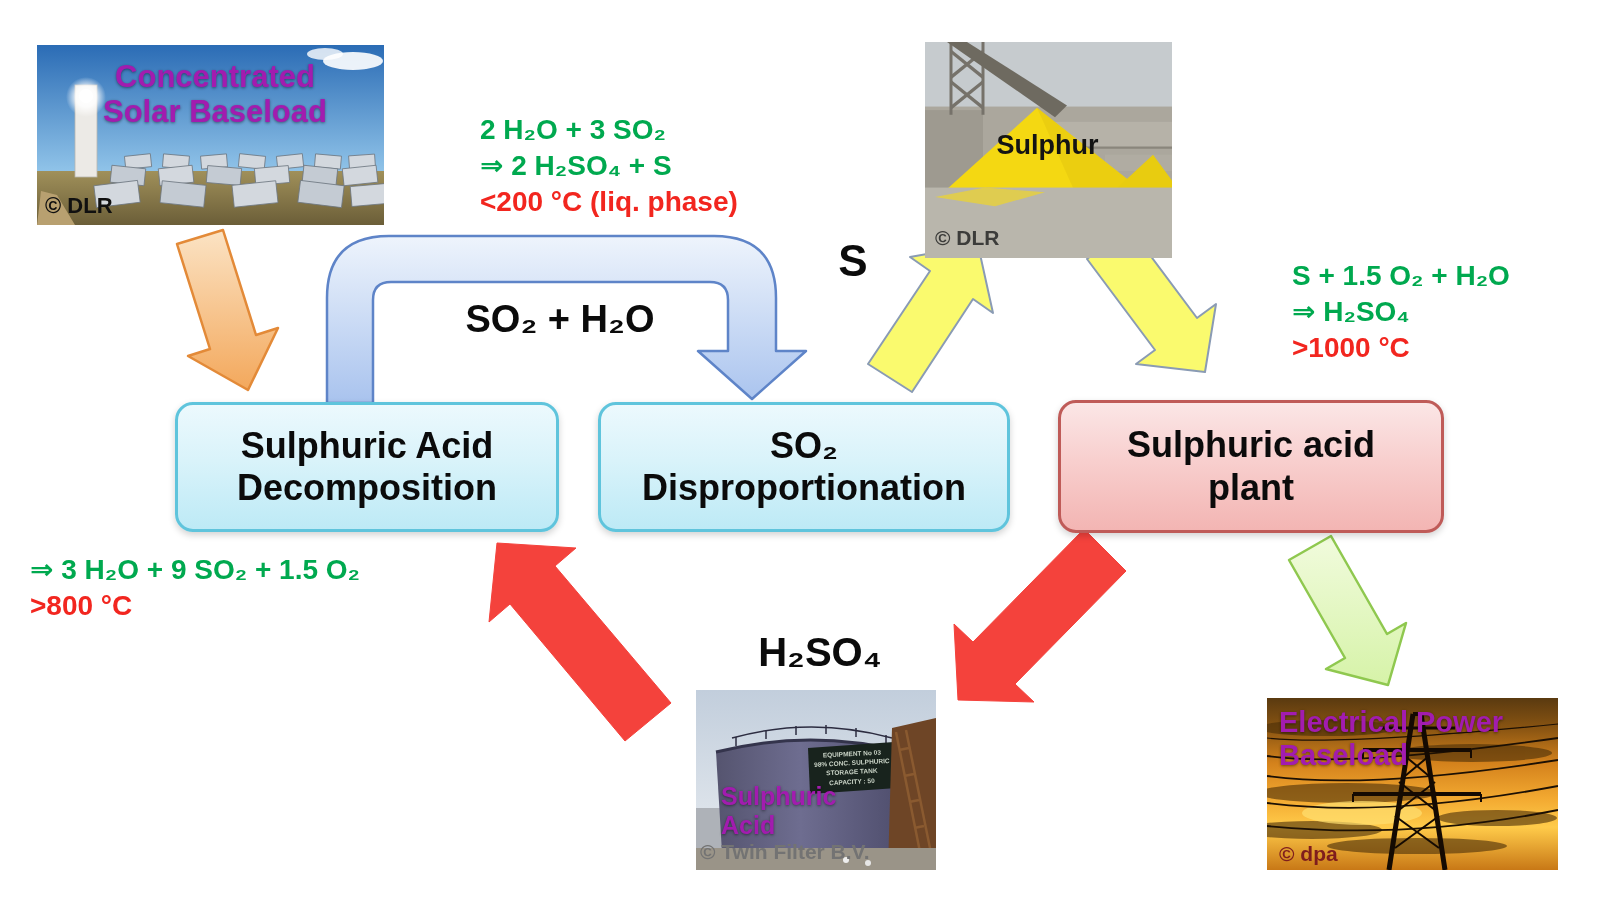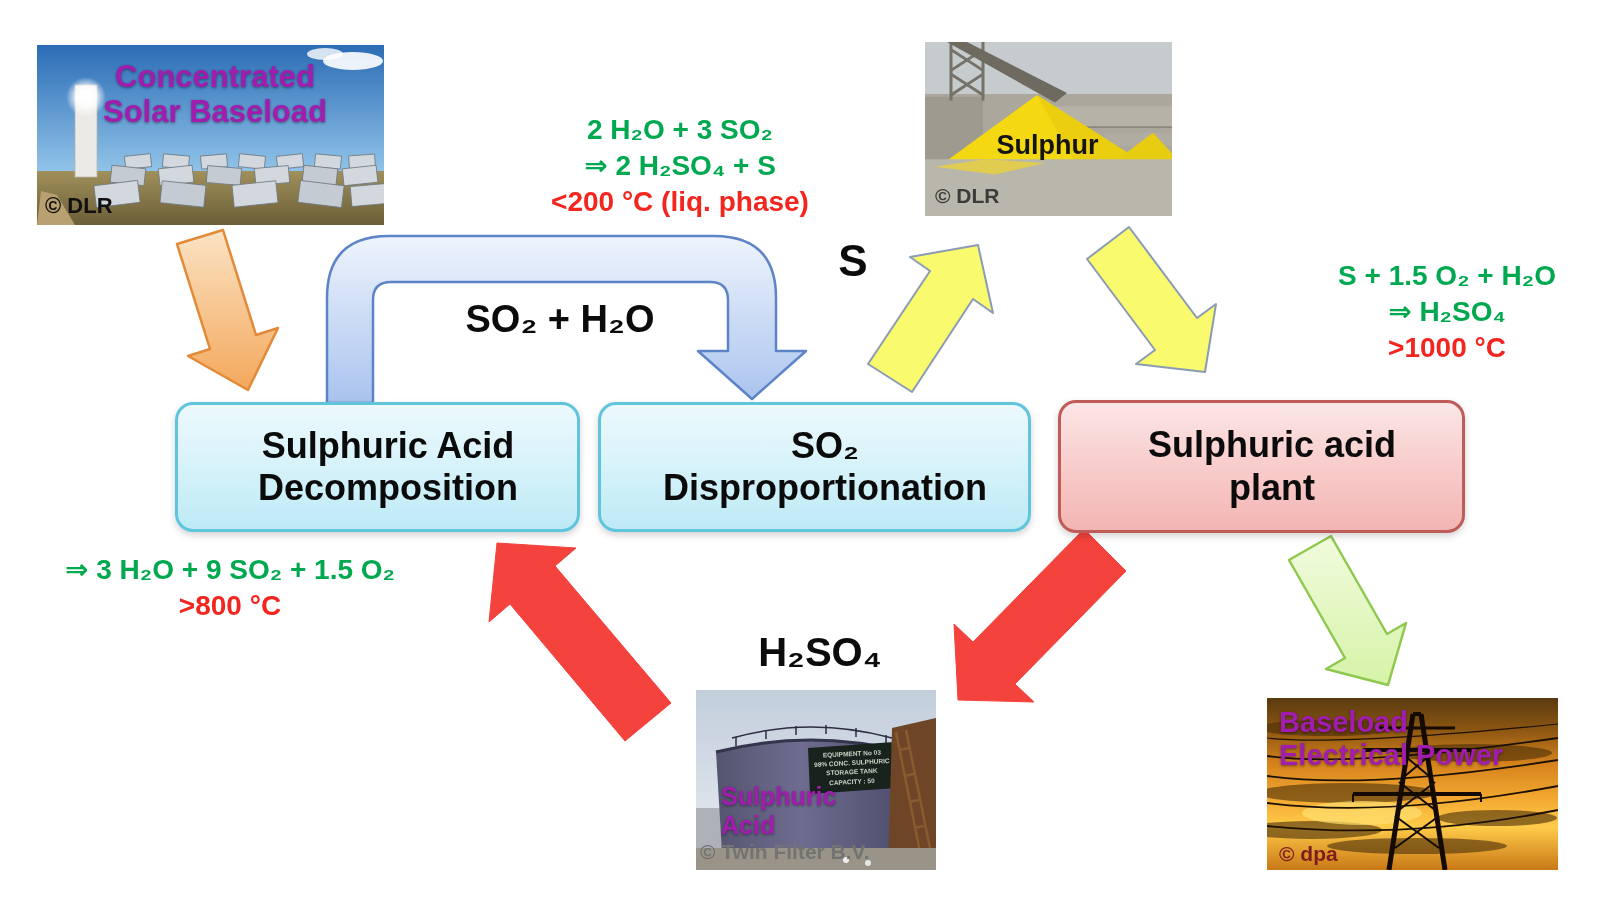--- a/index.html
+++ b/index.html
@@ -16,32 +16,31 @@
     position:absolute;color:#a21caf;font-weight:bold;
     text-shadow:0 1px 3px rgba(0,0,0,.45);line-height:1.14;
   }
   .photo-credit{position:absolute;font-weight:bold;}
   
   .pbox{
     position:absolute;z-index:3;border-radius:18px;
     display:flex;flex-direction:column;align-items:center;justify-content:center;
     font-weight:bold;font-size:36px;line-height:1.17;color:#0b0b0b;text-align:center;
     box-shadow:0 3px 7px rgba(0,0,0,.18);
-    padding-left:21px;
   }
   .pbox.cyan{
     background:linear-gradient(180deg,#ecf9fd 0%,#d9f3fa 45%,#bdeaf6 100%);
     border:3px solid #5fc4dc;
   }
   .pbox.pink{
     background:linear-gradient(180deg,#fbe6e6 0%,#f8cfce 45%,#f3b5b3 100%);
     border:3px solid #bf5b58;
   }
   
-  .eq{position:absolute;z-index:4;text-align:center;font-weight:bold;font-size:28px;line-height:36px;}
+  .eq{position:absolute;z-index:4;text-align:left;font-weight:bold;font-size:28px;line-height:36px;}
   .eq .green{color:#00a94f;}
   .eq .red{color:#f2261f;}
   
   .flow-label{position:absolute;z-index:4;font-weight:bold;color:#0b0b0b;text-align:center;}
 </style>
 </head>
 <body>
 
 <div id="canvas">
 
@@ -124,21 +123,21 @@
       <circle cx="49" cy="52" r="20" fill="url(#glowG)"></circle>
       <circle cx="49" cy="51" r="7" fill="#ffffff"></circle>
     </svg>
     <div class="photo-title" style="left:48px;top:14px;width:260px;text-align:center;font-size:31px;">
       <div>Concentrated</div>
       <div>Solar Baseload</div>
     </div>
     <div class="photo-credit" style="left:8px;bottom:6px;font-size:22px;color:#101010;">© DLR</div>
   </div>
 
-  <div class="photo" style="left:925px;top:42px;width:247px;height:174px;">
+  <div class="photo" style="left:925px;top:42px;width:247px;height:216px;">
     <svg viewBox="0 0 247 184" preserveAspectRatio="none">
       <rect x="0" y="0" width="247" height="184" fill="#c6cbce"></rect>
       <rect x="0" y="55" width="247" height="75" fill="#aba79d"></rect>
       <rect x="0" y="58" width="58" height="80" fill="#9e9a90"></rect>
       <rect x="130" y="68" width="117" height="22" fill="#b6b2a8"></rect>
       <line x1="130" y1="90" x2="247" y2="90" stroke="#8a867c" stroke-width="2"></line>
       <rect x="180" y="96" width="67" height="14" fill="#b0aca2"></rect>
 
       <g stroke="#76726a" stroke-width="3" fill="none">
         <line x1="26" y1="0" x2="26" y2="62"></line>
@@ -258,22 +257,22 @@
         <line x1="168" y1="112" x2="132" y2="84" stroke-width="2"></line>
         <line x1="138" y1="78" x2="162" y2="58" stroke-width="2"></line>
         <line x1="162" y1="78" x2="138" y2="58" stroke-width="2"></line>
         <line x1="96" y1="52" x2="96" y2="60" stroke-width="2"></line>
         <line x1="204" y1="52" x2="204" y2="60" stroke-width="2"></line>
         <line x1="86" y1="96" x2="86" y2="104" stroke-width="2"></line>
         <line x1="214" y1="96" x2="214" y2="104" stroke-width="2"></line>
       </g>
     </svg>
     <div class="photo-title" style="left:12px;top:8px;width:270px;text-align:left;font-size:29px;">
+      <div>Electrical Power</div>
       <div>Baseload</div>
-      <div>Electrical Power</div>
     </div>
     <div class="photo-credit" style="left:12px;bottom:4px;font-size:21px;color:#7f1d1d;">© dpa</div>
   </div>
 
   <div class="pbox cyan" style="left:175px;top:402px;width:378px;height:124px;">
     <div>Sulphuric Acid</div>
     <div>Decomposition</div>
   </div>
 
   <div class="pbox cyan" style="left:598px;top:402px;width:406px;height:124px;">

